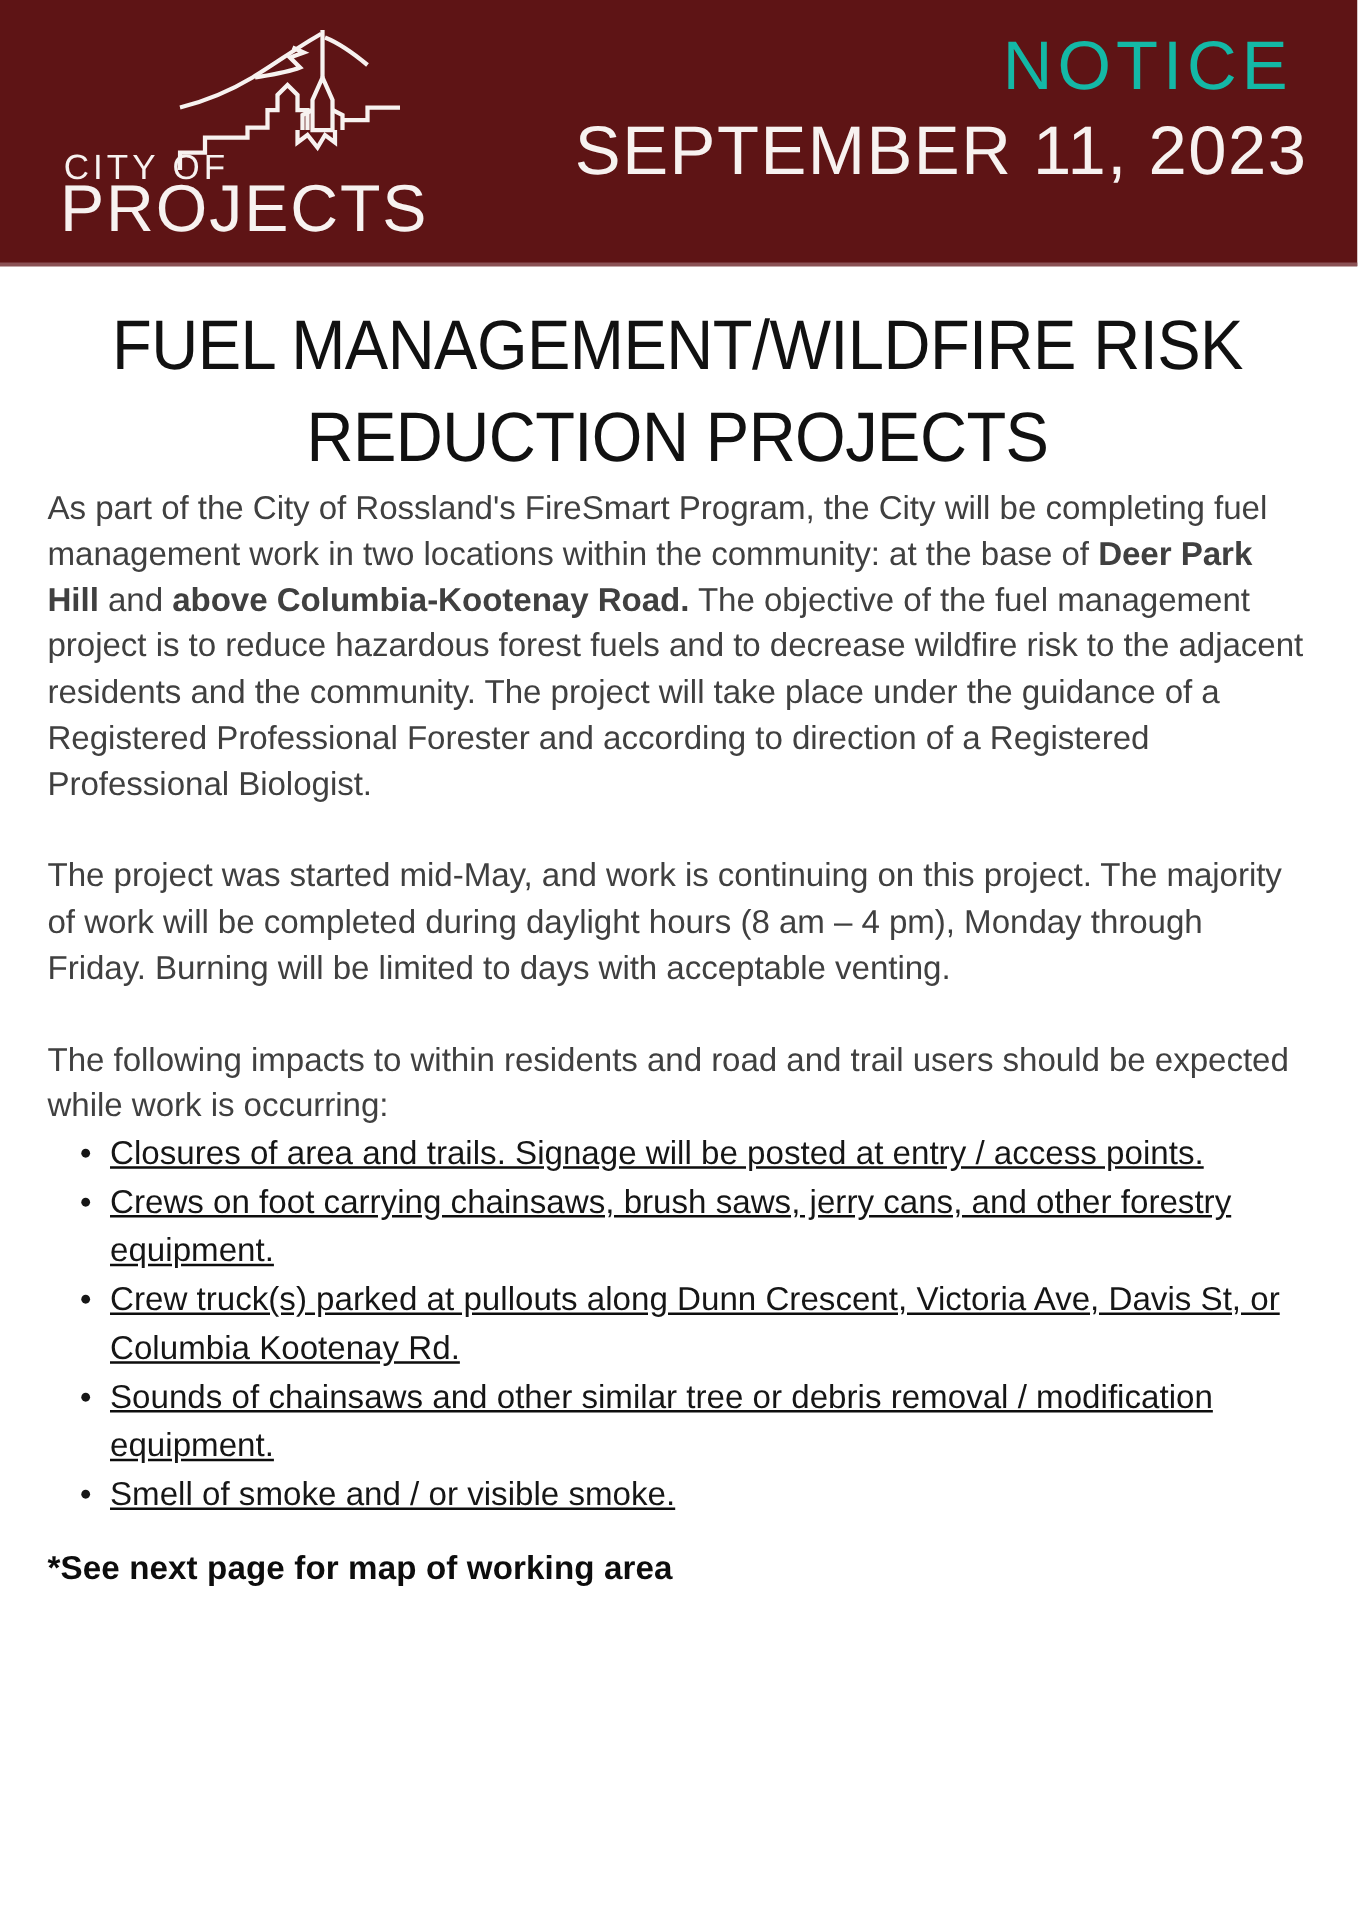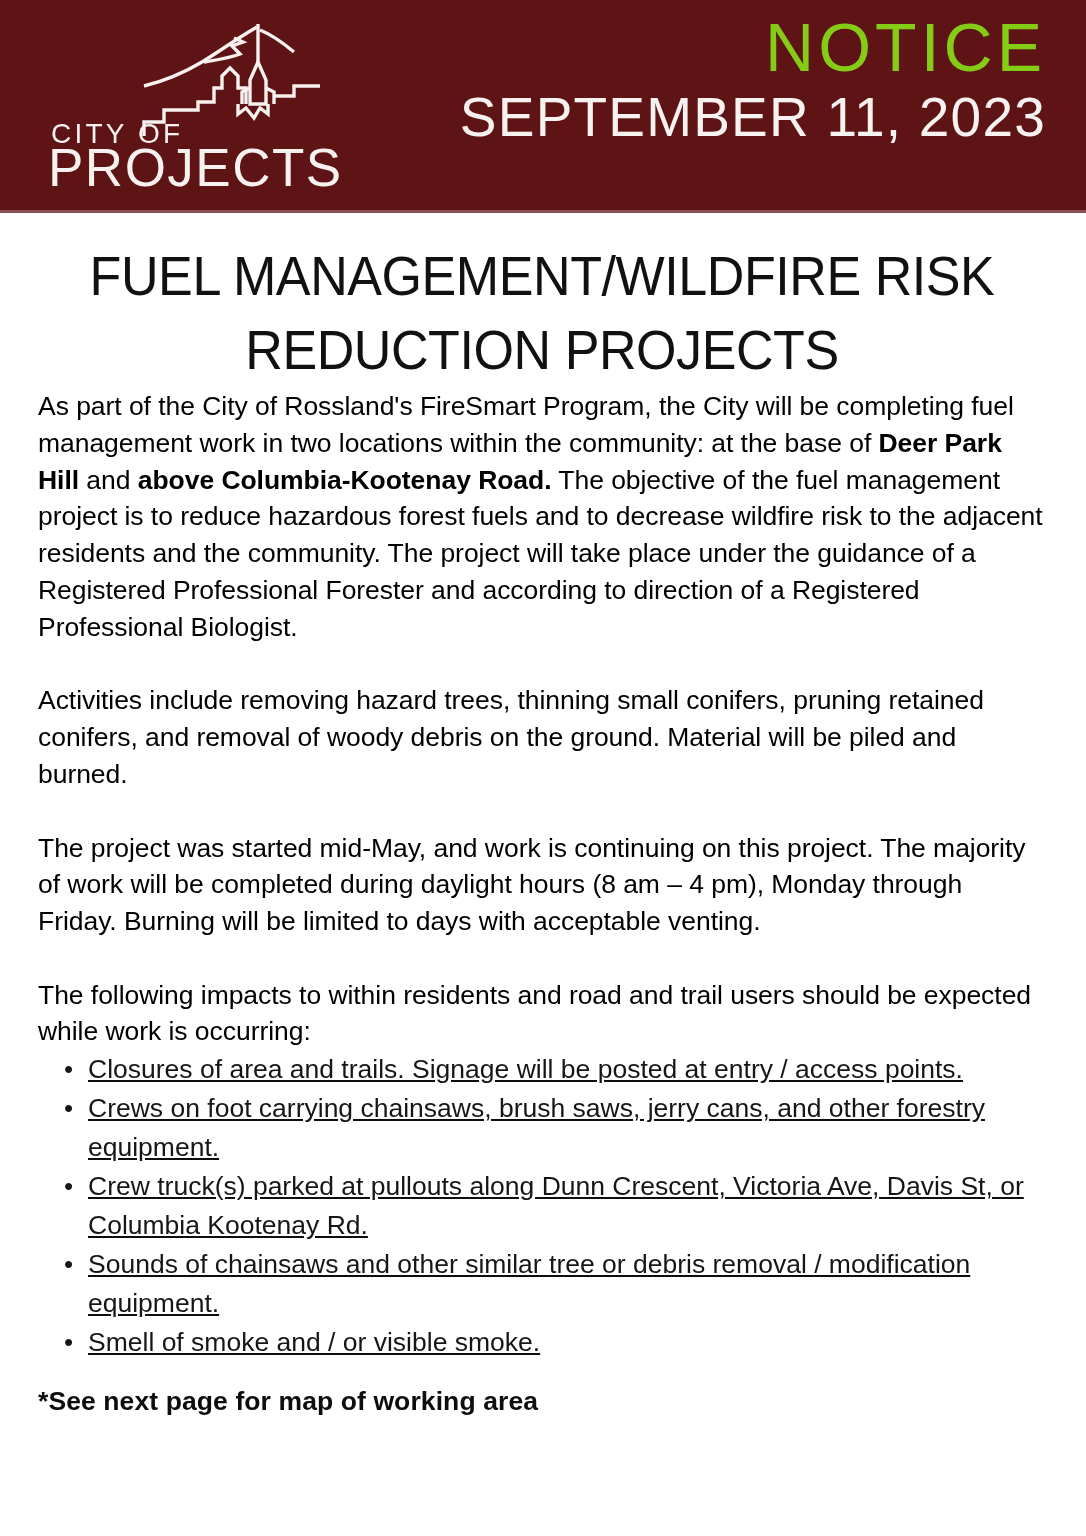--- a/index.html
+++ b/index.html
@@ -59,26 +59,26 @@
     line-height: 1;
   }
 
   .header-right {
     position: absolute;
     right: 40px;
     top: 14px;
     text-align: right;
   }
   .notice-word {
-    font-size: 68px;
+    font-size: 55px;
     line-height: 0.98;
     letter-spacing: 4px;
-    color: #84cc16;
+    color: #14b8a6;
     font-weight: 300;
-    margin: 0;
+    margin: 12px;
   }
   .notice-date {
     font-size: 55px;
     line-height: 1.05;
     letter-spacing: 1.2px;
     color: #f7f2f0;
     font-weight: 300;
     margin: 8px 0 16px 0;
   }
 
@@ -97,21 +97,21 @@
     letter-spacing: -0.5px;
     color: #111111;
     transform: scaleX(0.93);
     transform-origin: center top;
   }
 
   .para {
     margin: 0 0 0 0;
     font-size: 26.5px;
     line-height: 36.8px;
-    color: #000000;
+    color: #404040;
     letter-spacing: -0.05px;
   }
   .para + .para { margin-top: 36.8px; }
 
   .para b, .bullets b { font-weight: 700; }
 
   .bullets {
     margin: 0;
     padding: 0;
     list-style: none;
@@ -178,21 +178,20 @@
     <p class="notice-date">SEPTEMBER 11, 2023</p>
   </div>
 </div>
 
 <div class="doc-body">
 
   <h1 class="doc-title">FUEL MANAGEMENT/WILDFIRE RISK REDUCTION PROJECTS</h1>
 
   <div>
     <p class="para"><span>As part of the City of Rossland's FireSmart Program, the City will be completing fuel management work in two locations within the community: at the base of </span><b>Deer Park Hill</b><span> and </span><b>above Columbia-Kootenay Road.</b><span> The objective of the fuel management project is to reduce hazardous forest fuels and to decrease wildfire risk to the adjacent residents and the community. The project will take place under the guidance of a Registered Professional Forester and according to direction of a Registered Professional Biologist.</span></p>
-    <p class="para"><span>Activities include removing hazard trees, thinning small conifers, pruning retained conifers, and removal of woody debris on the ground. Material will be piled and burned.</span></p>
     <p class="para"><span>The project was started mid-May, and work is continuing on this project. The majority of work will be completed during daylight hours (8 am – 4 pm), Monday through Friday. Burning will be limited to days with acceptable venting.</span></p>
     <p class="para"><span>The following impacts to within residents and road and trail users should be expected while work is occurring:</span></p>
   </div>
 
   <ul class="bullets">
       <li>Closures of area and trails. Signage will be posted at entry / access points.</li>
       <li>Crews on foot carrying chainsaws, brush saws, jerry cans, and other forestry equipment.</li>
       <li>Crew truck(s) parked at pullouts along Dunn Crescent, Victoria Ave, Davis St, or Columbia Kootenay Rd.</li>
       <li>Sounds of chainsaws and other similar tree or debris removal / modification equipment.</li>
       <li>Smell of smoke and / or visible smoke.</li>

